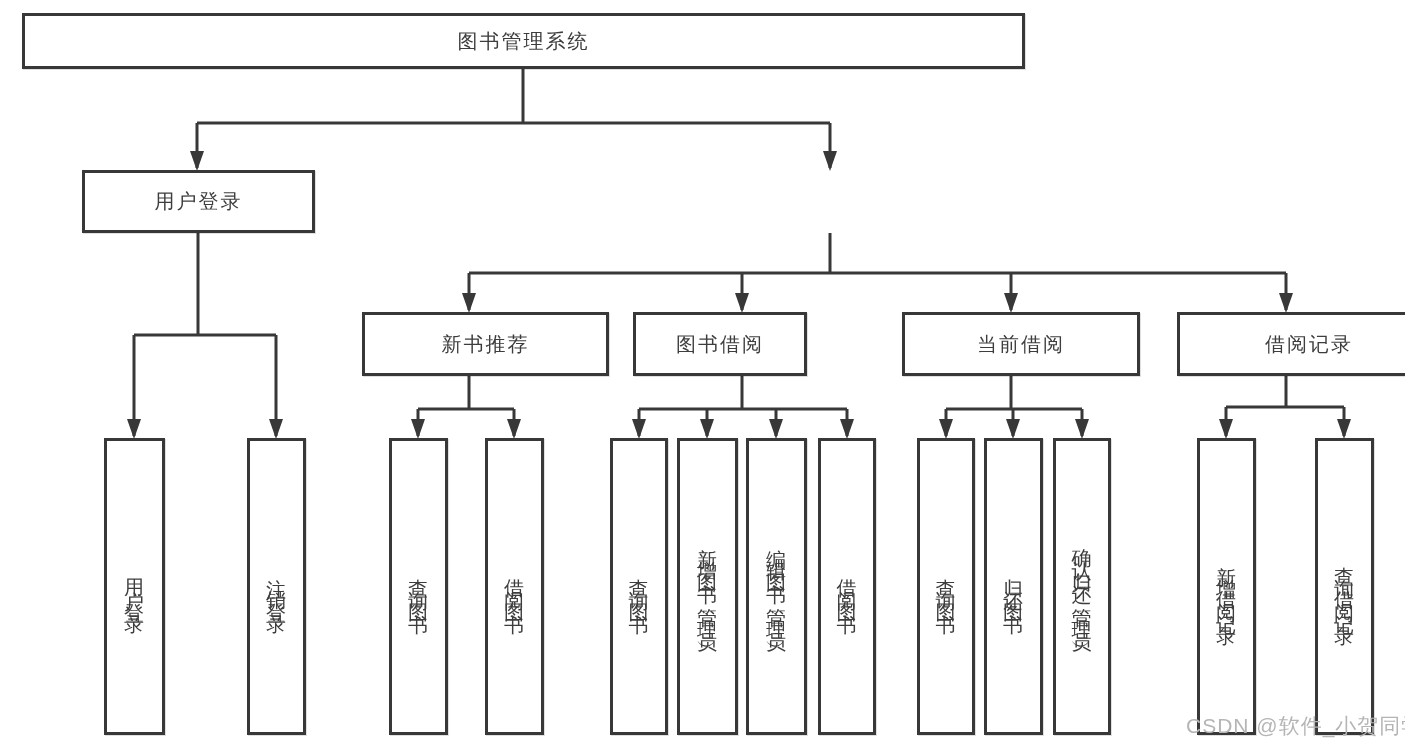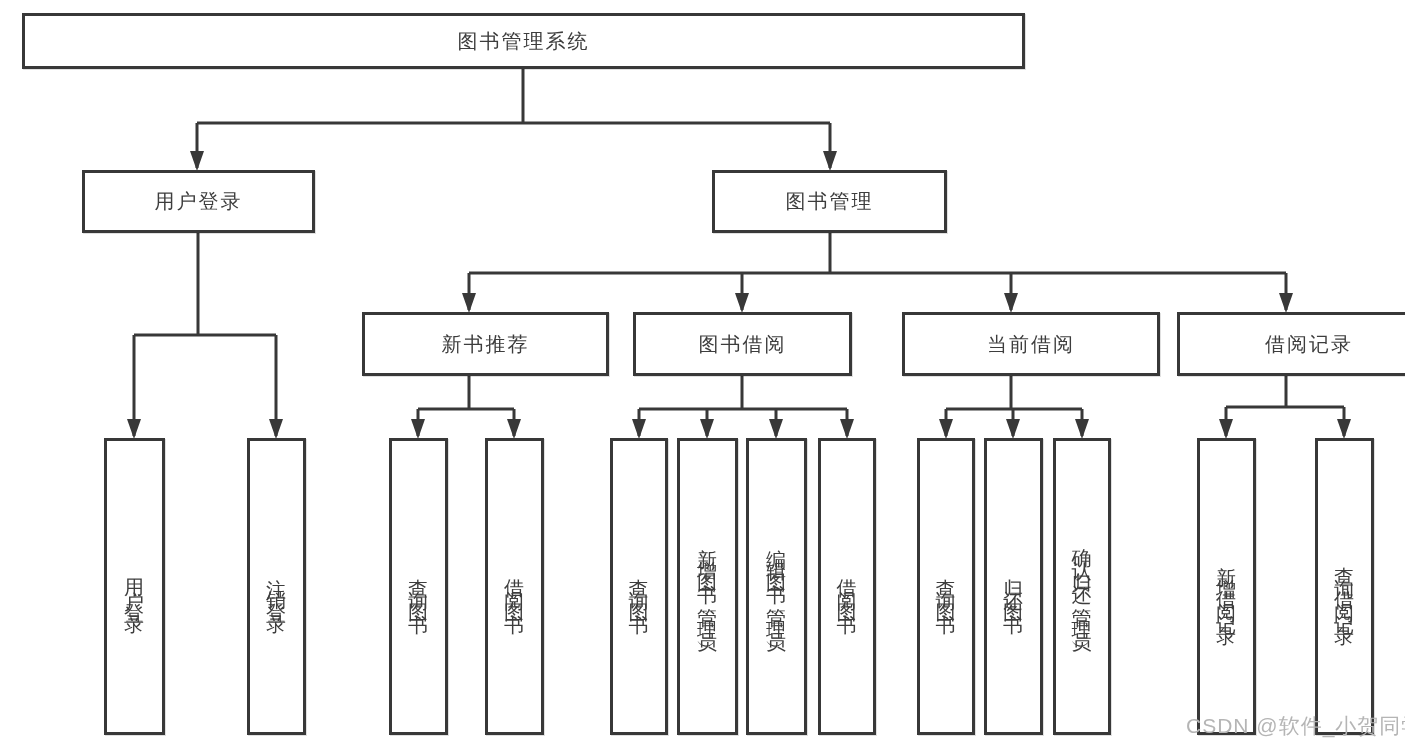--- a/index.html
+++ b/index.html
@@ -93,31 +93,28 @@
     </g>
   </svg>
 
   <div class="box h" style="left:22px;top:13px;width:1003px;height:56px">
     <span>图书管理系统</span>
   </div>
 
   <div class="box h" style="left:82px;top:170px;width:233px;height:63px">
     <span>用户登录</span>
   </div>
-  <div class="box h" style="left:712px;top:170px;width:235px;height:63px">
-    <span>图书管理</span>
-  </div>
 
   <div class="box h" style="left:362px;top:312px;width:247px;height:64px">
     <span>新书推荐</span>
   </div>
-  <div class="box h" style="left:633px;top:312px;width:219px;height:64px">
+  <div class="box h" style="left:633px;top:312px;width:174px;height:64px">
     <span>图书借阅</span>
   </div>
-  <div class="box h" style="left:902px;top:312px;width:258px;height:64px">
+  <div class="box h" style="left:902px;top:312px;width:238px;height:64px">
     <span>当前借阅</span>
   </div>
   <div class="box h" style="left:1177px;top:312px;width:264px;height:64px">
     <span>借阅记录</span>
   </div>
 
   <div class="box v" style="left:104px;top:438px;width:61px;height:297px">
     <span>用户登录</span>
   </div>
   <div class="box v" style="left:247px;top:438px;width:59px;height:297px">

